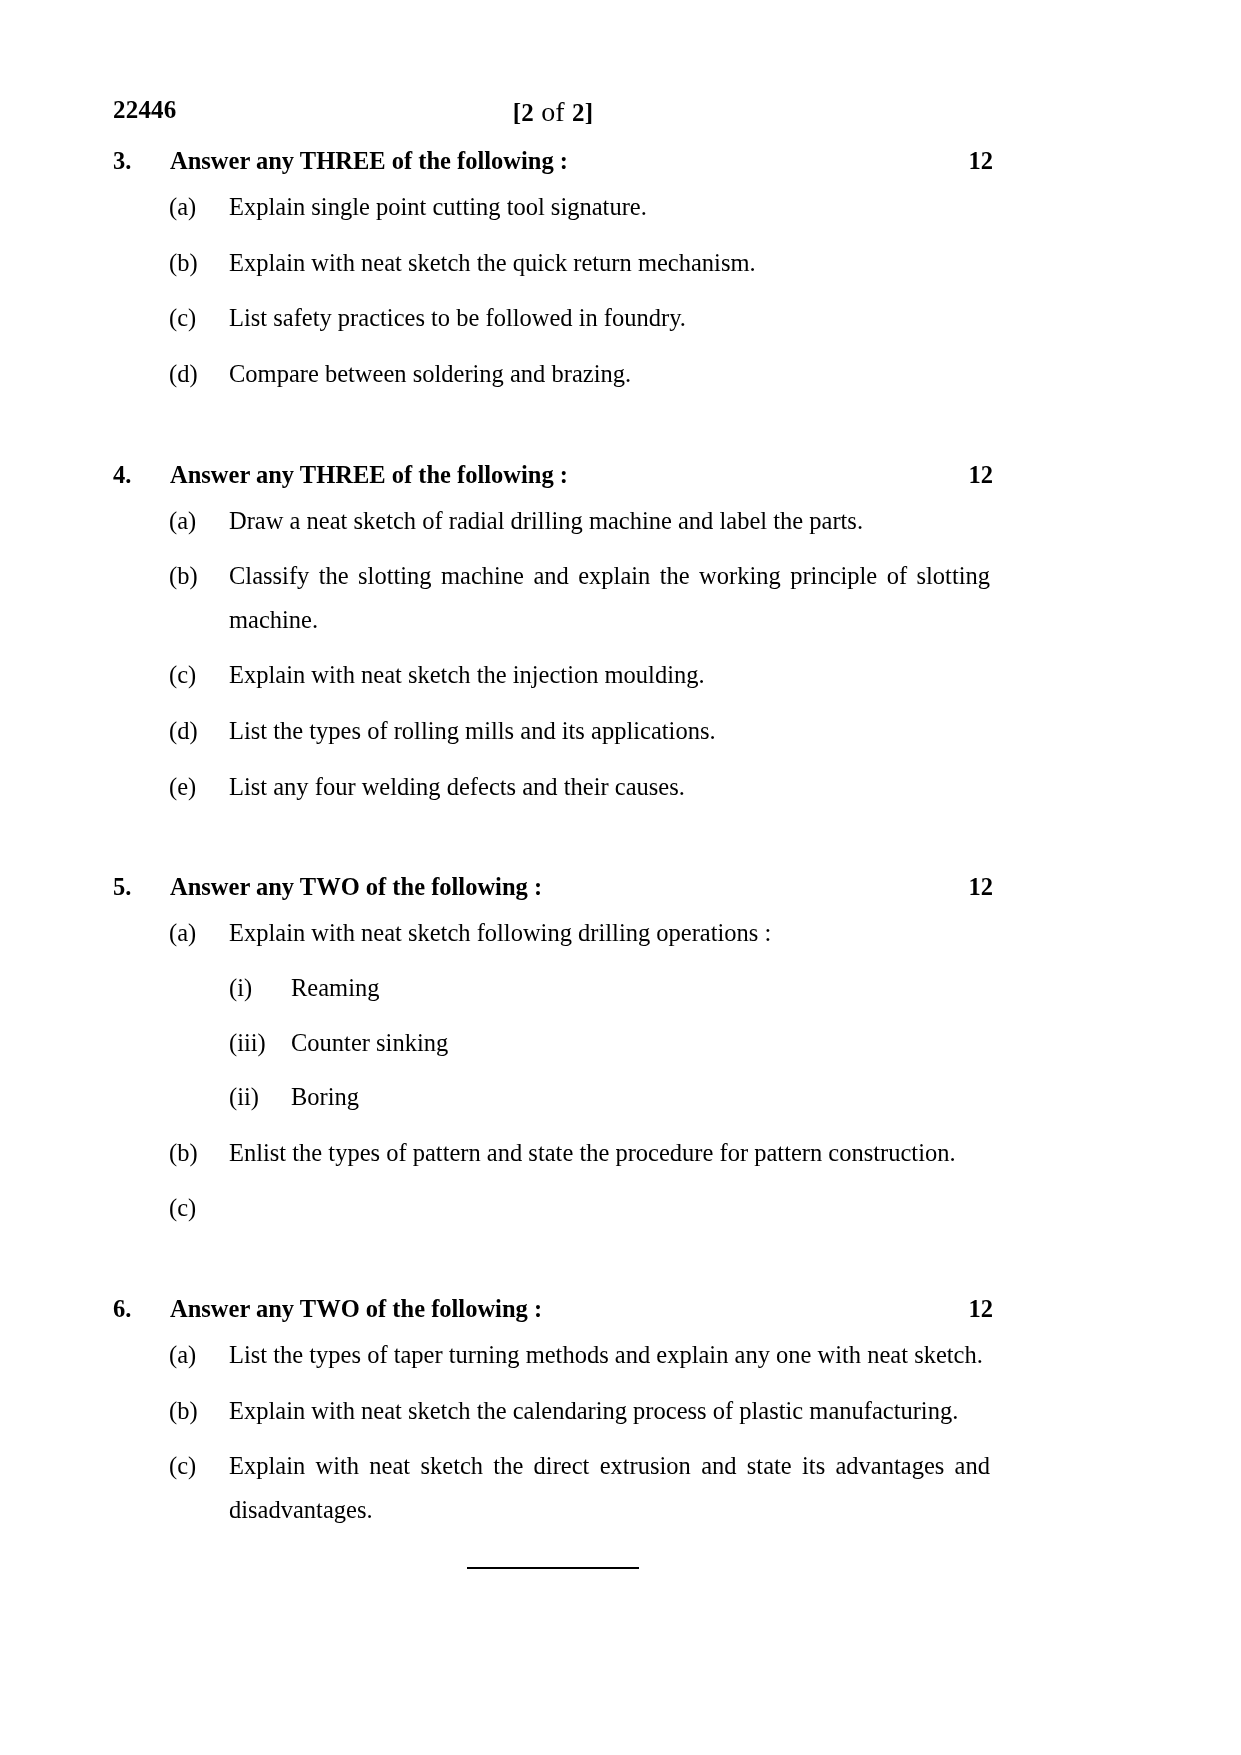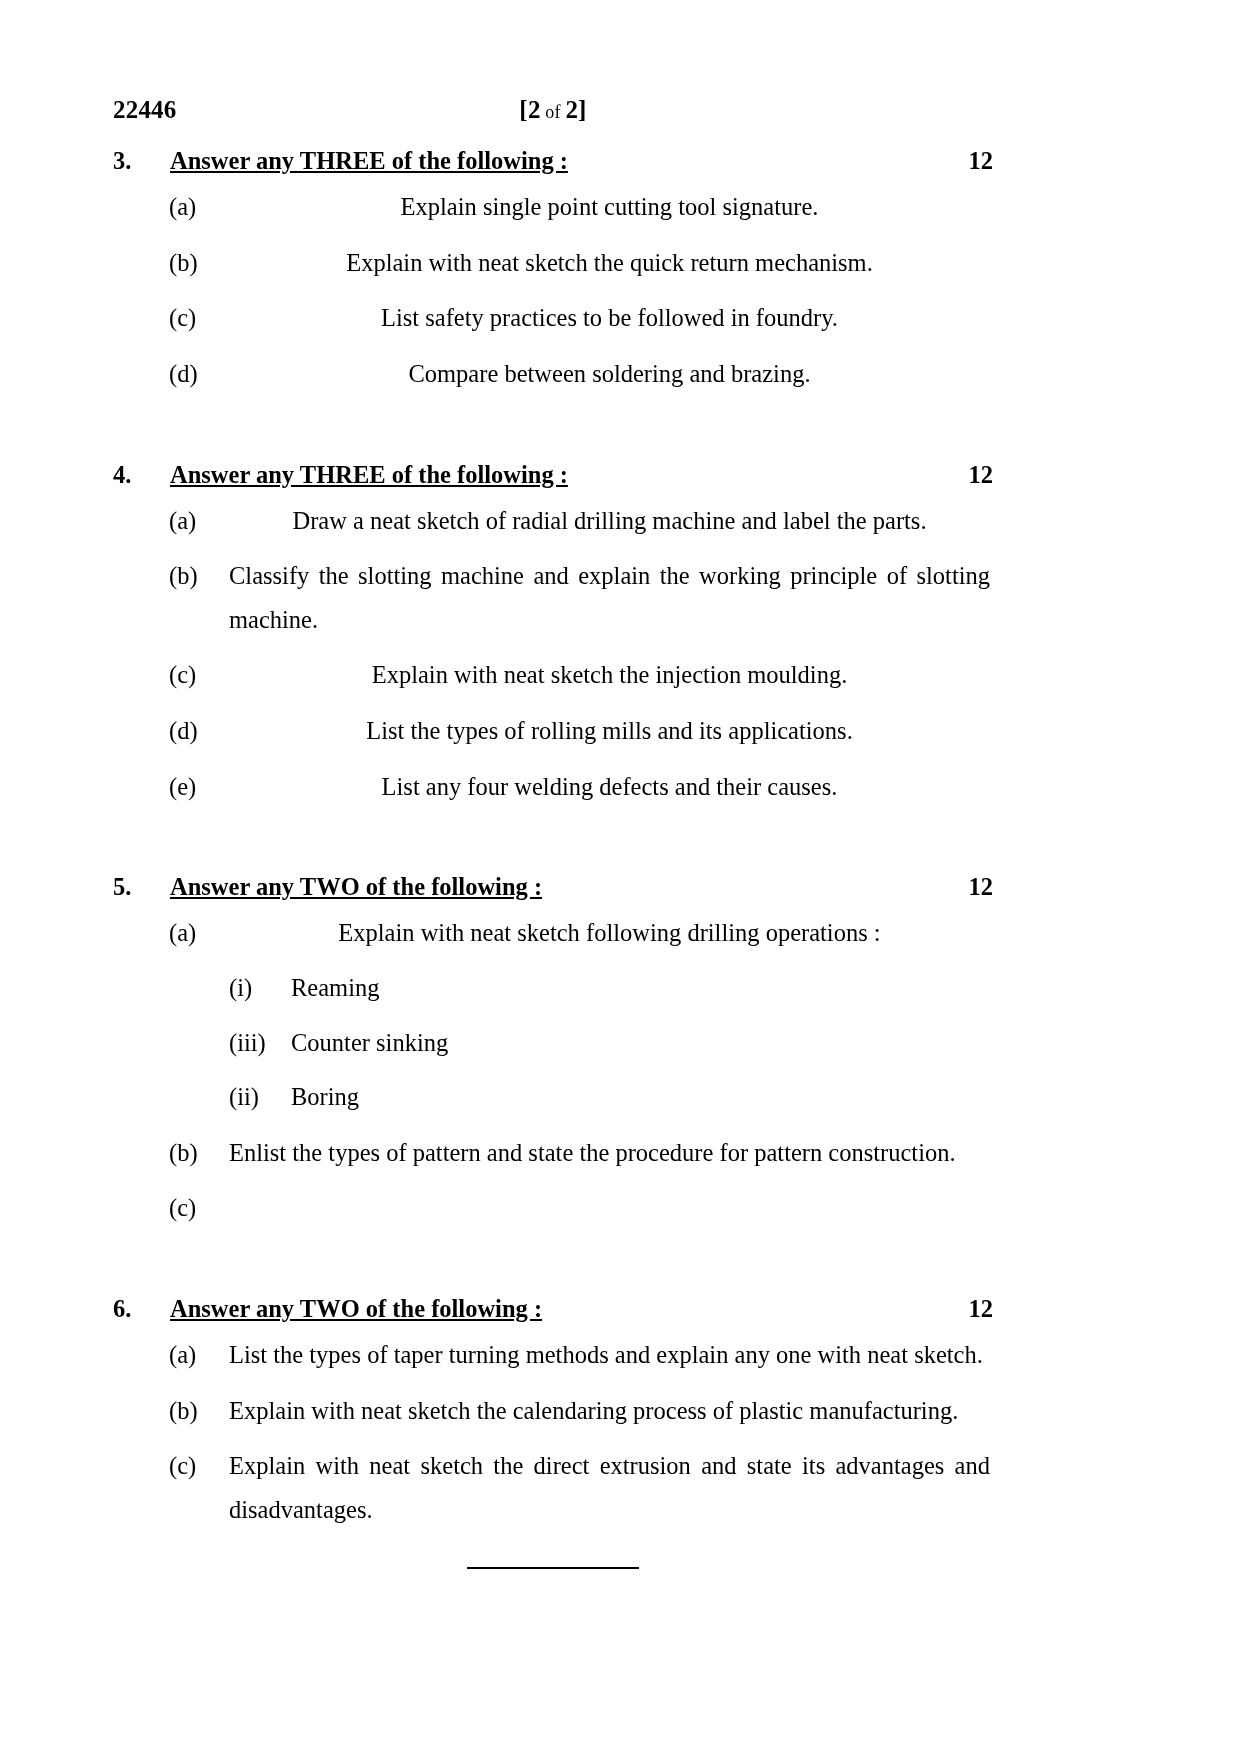--- a/index.html
+++ b/index.html
@@ -44,21 +44,21 @@
   .page-marker {
     position: absolute;
     left: 0;
     right: 0;
     top: 0;
     text-align: center;
     font-weight: bold;
   }
   .page-marker .of {
     font-weight: normal;
-    font-size: 18px;
+    font-size: 28px;
     text-align: right;
   }
 
   
   .question-block {
     margin-top: 14px;
   }
   .question-block.spaced {
     margin-top: 62px;
   }
@@ -72,21 +72,20 @@
     line-height: 1.35;
   }
   .q-num {
     width: 57px;
     flex: 0 0 57px;
     font-weight: bold;
   }
   .q-title {
     flex: 1 1 auto;
     font-weight: bold;
-    text-decoration: underline;
   }
   .q-marks {
     flex: 0 0 auto;
     width: 40px;
     text-align: right;
     font-weight: bold;
   }
 
   
   .items {
@@ -104,21 +103,20 @@
   }
   .item-label {
     flex: 0 0 60px;
     width: 60px;
     padding-left: 56px;
     box-sizing: content-box;
   }
   .item-text {
     flex: 1 1 auto;
     padding-right: 3px;
-    text-align: center;
   }
   .item-text.justify {
     text-align: justify;
     text-justify: inter-word;
   }
 
   
   .subitems {
     margin-top: 2px;
   }

